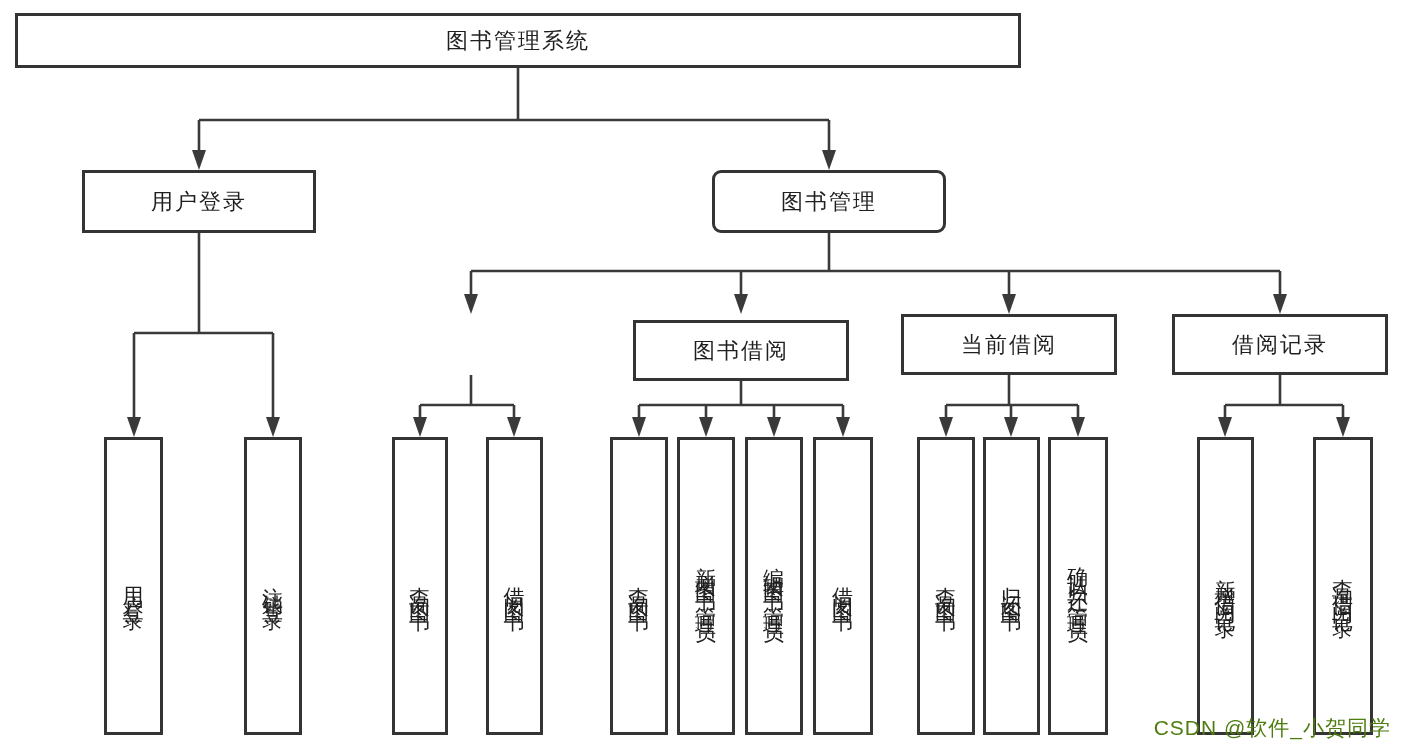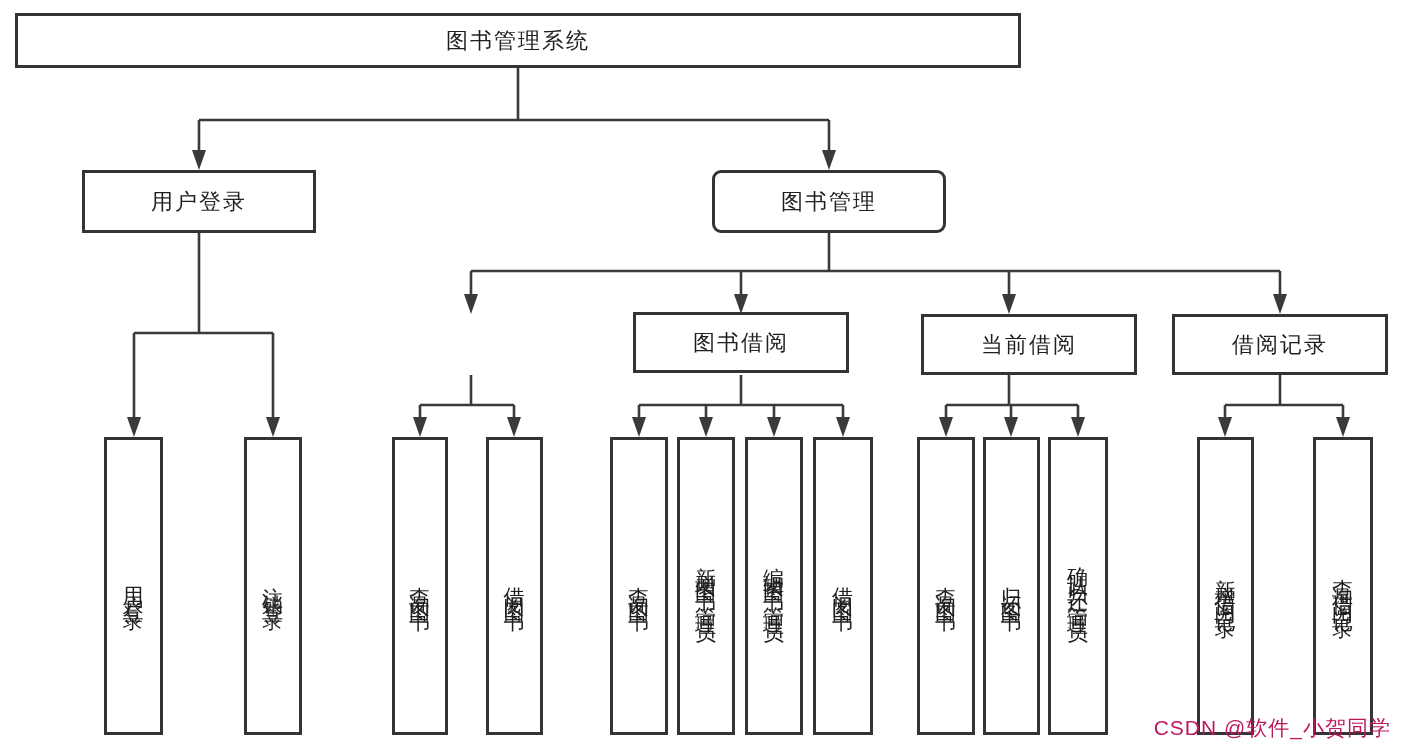--- a/index.html
+++ b/index.html
@@ -32,21 +32,21 @@
     writing-mode: vertical-rl;
     text-orientation: mixed;
     font-size: 21px;
     letter-spacing: 8px;
     line-height: 1;
   }
   .watermark {
     position: absolute;
     right: 14px;
     bottom: 5px;
-    color: #be185d;
+    color: #4d7c0f;
     font-size: 21px;
     letter-spacing: 1px;
     z-index: 5;
     white-space: nowrap;
   }
 </style>
 </head>
 <body>
 
 <div class="canvas">
@@ -95,24 +95,24 @@
     <span>图书管理系统</span>
   </div>
 
   <div class="box h-box" style="left:82px; top:170px; width:234px; height:63px;">
     <span>用户登录</span>
   </div>
   <div class="box h-box" style="left:712px; top:170px; width:234px; height:63px;border-radius:9px;">
     <span>图书管理</span>
   </div>
 
-  <div class="box h-box" style="left:633px; top:312px; width:216px; height:61px;">
+  <div class="box h-box" style="left:633px; top:320px; width:216px; height:61px;">
     <span>图书借阅</span>
   </div>
-  <div class="box h-box" style="left:901px; top:314px; width:216px; height:61px;margin-left:20px;">
+  <div class="box h-box" style="left:901px; top:314px; width:216px; height:61px;">
     <span>当前借阅</span>
   </div>
   <div class="box h-box" style="left:1172px; top:314px; width:216px; height:61px;">
     <span>借阅记录</span>
   </div>
 
   <div class="box v-box" style="left:104px; top:437px; width:59px; height:298px;">
     <span>用户登录</span>
   </div>
   <div class="box v-box" style="left:244px; top:437px; width:58px; height:298px;">

